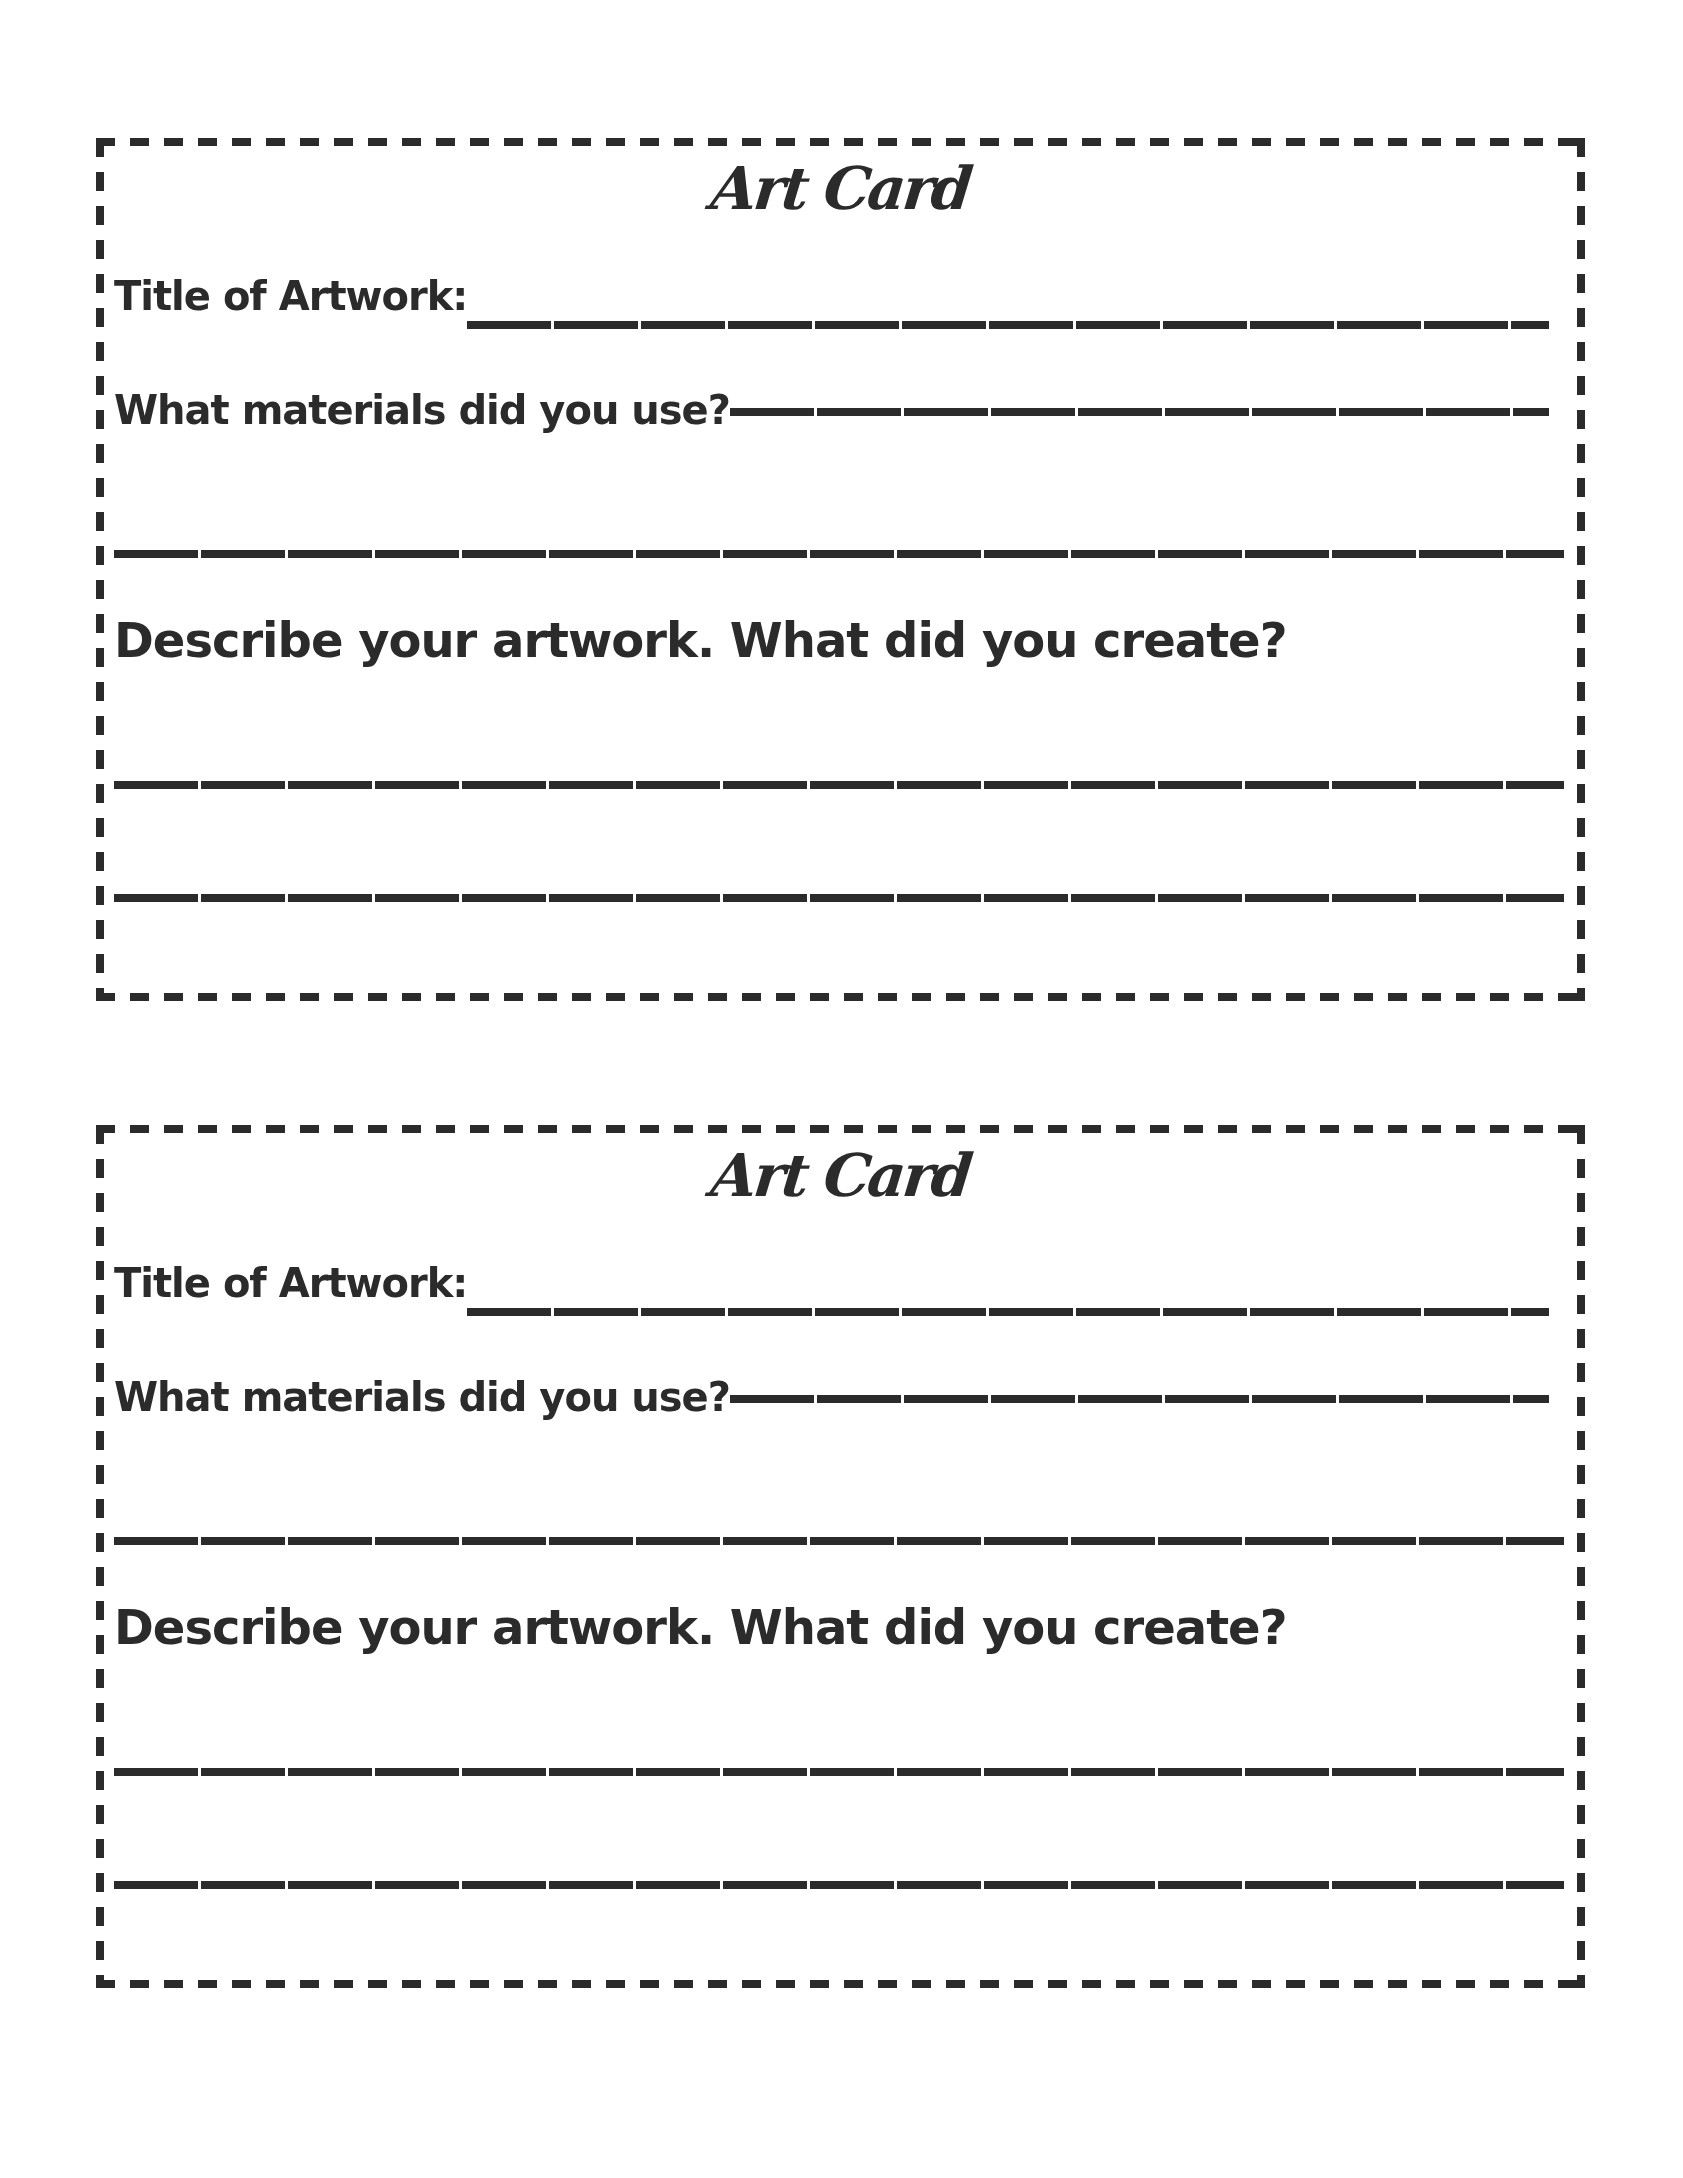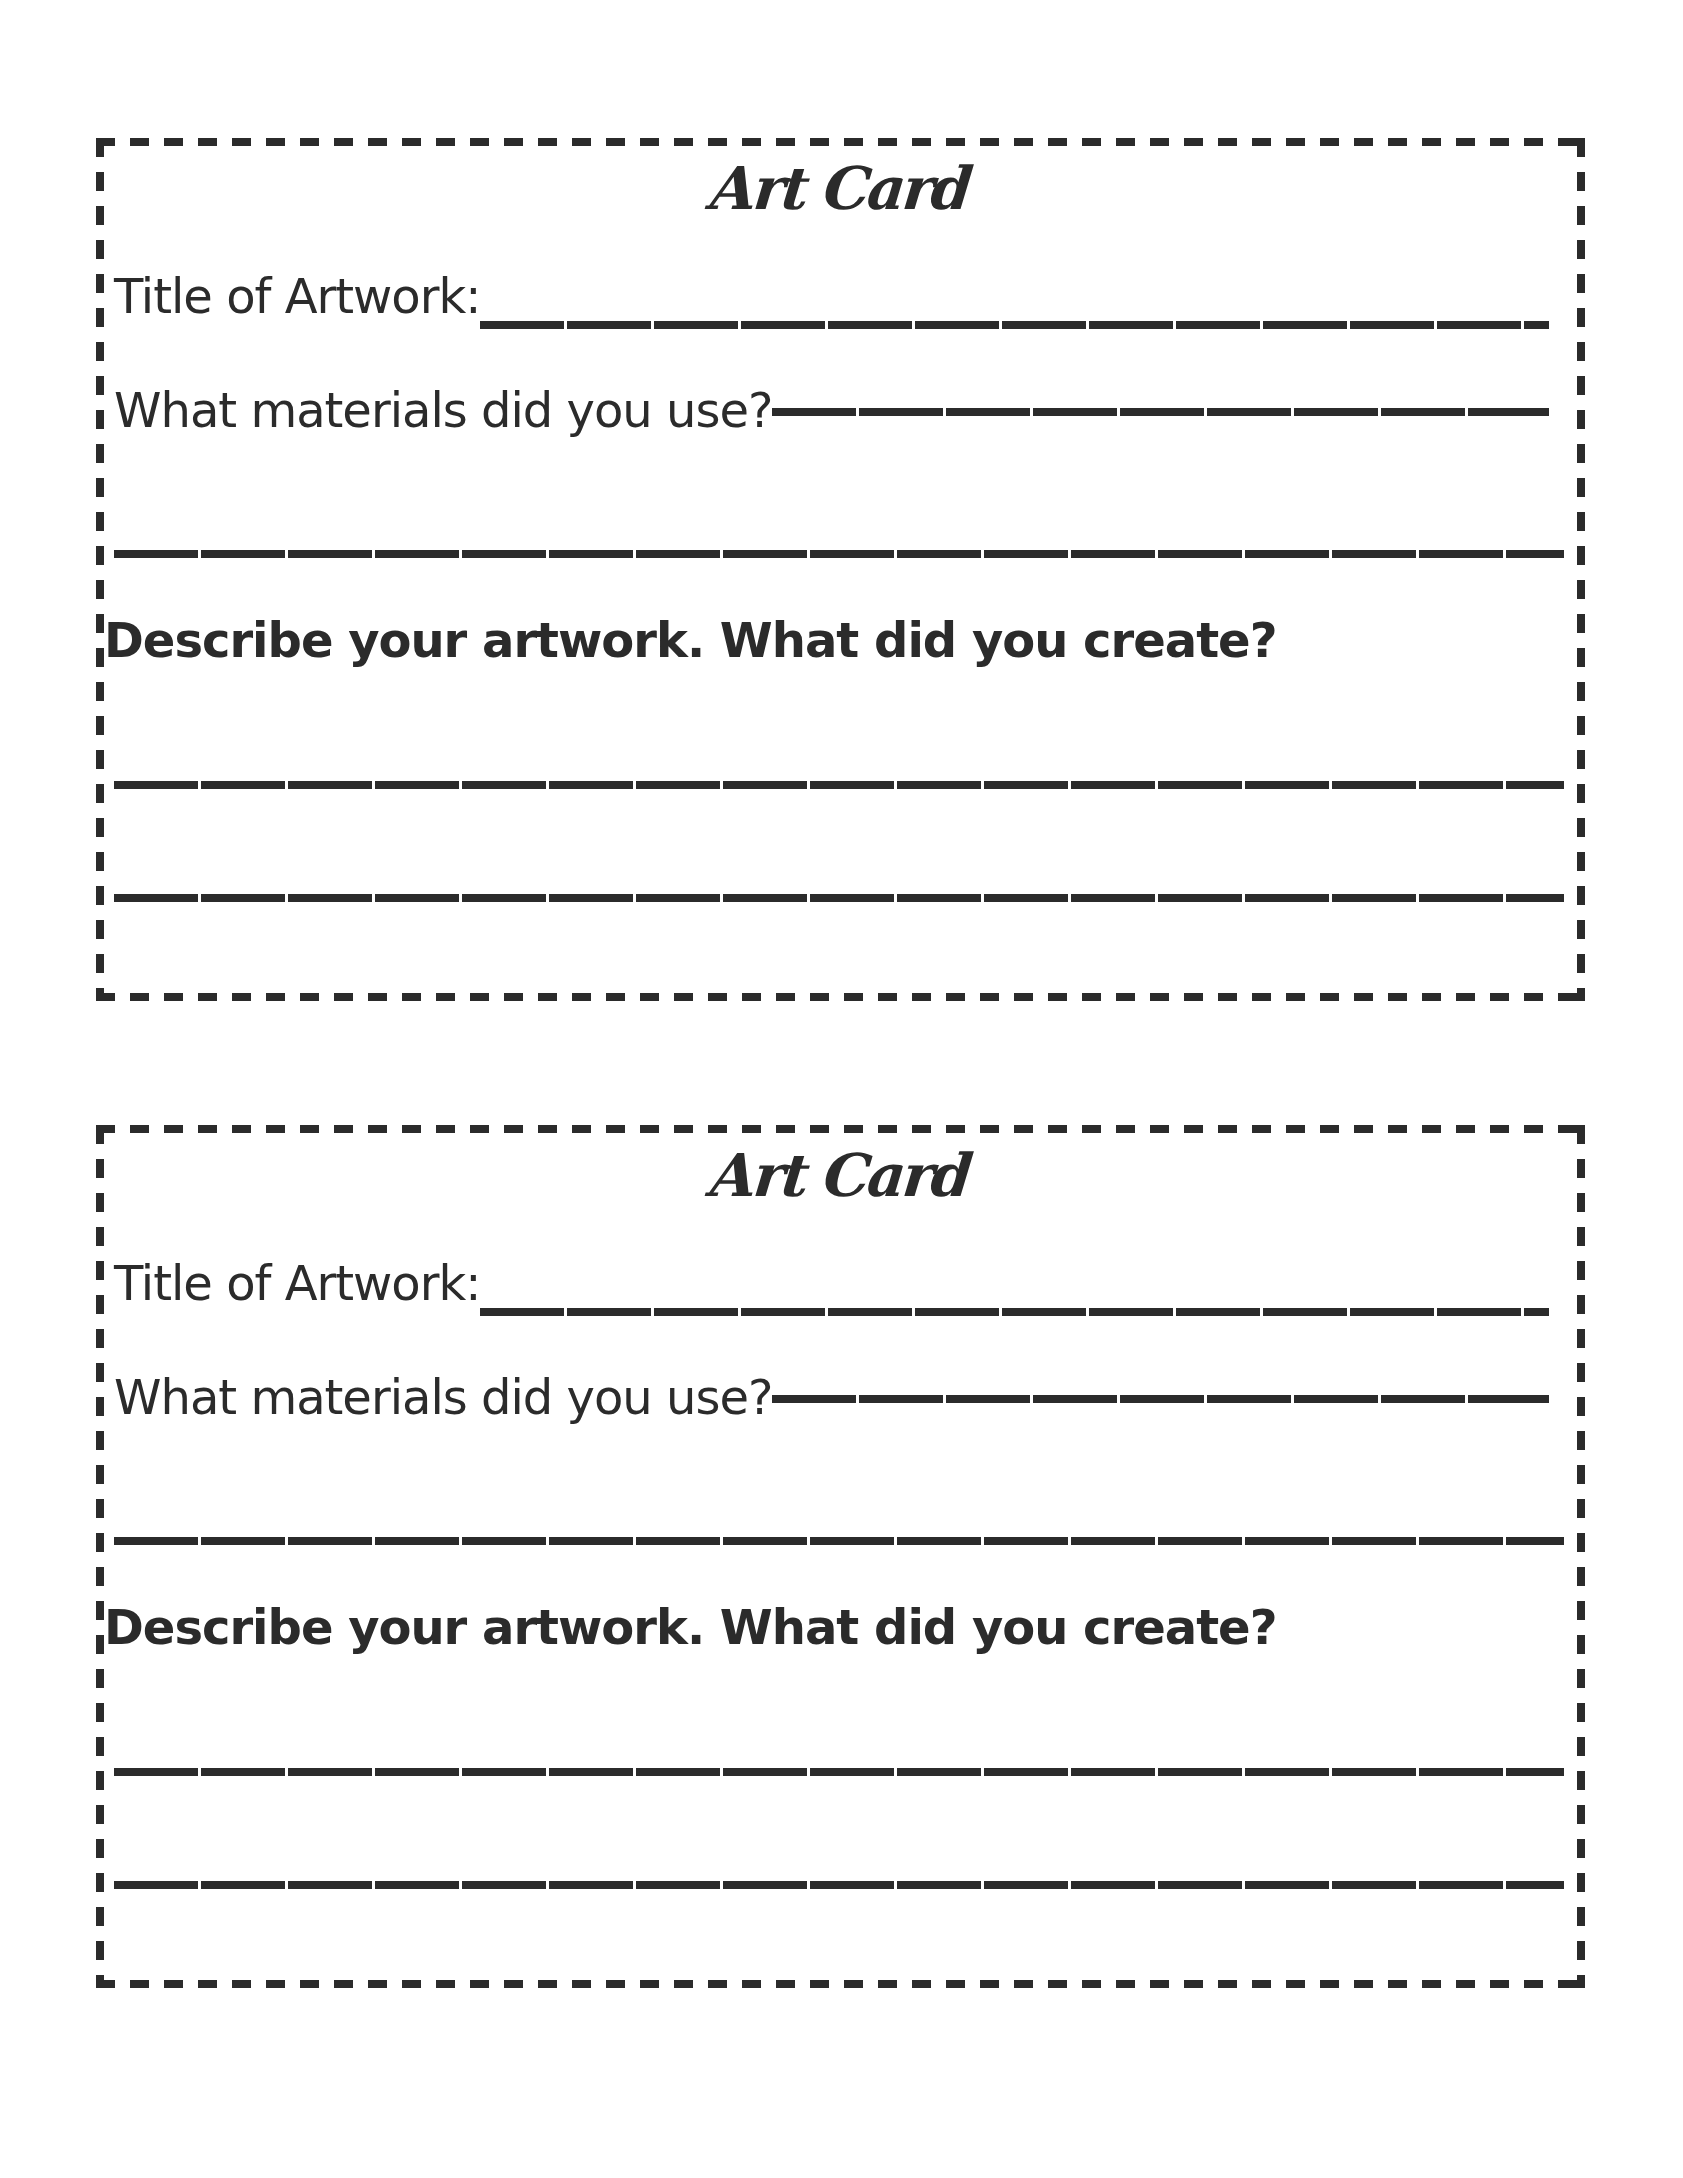--- a/index.html
+++ b/index.html
@@ -57,22 +57,22 @@
     right: 36px;
     height: 59px;
     display: flex;
     align-items: flex-end;
     white-space: nowrap;
   }
   .field-row.row-title     { top: 129px; }
   .field-row.row-materials { top: 243px; align-items: center; }
 
   .label {
-    font-weight: normal;
-    font-size: 48px;
+    font-weight: bold;
+    font-size: 40px;
     line-height: 59px;
     letter-spacing: -1px;
   }
 
   
   .fill-line {
     flex: 1 1 auto;
     height: 8px;
     margin-bottom: -3px;
     background-image: repeating-linear-gradient(to right, #2b2b2b 0 84px, #ffffff 84px 87px);
@@ -86,21 +86,21 @@
     height: 8px;
     background-image: repeating-linear-gradient(to right, #2b2b2b 0 84px, #ffffff 84px 87px);
   }
   .writing-line.cont  { top: 412px; }
   .writing-line.ans1  { top: 643px; }
   .writing-line.ans2  { top: 756px; }
 
   .prompt {
     position: absolute;
     top: 473px;
-    left: 8px;
+    left: 18px;
     right: 36px;
     font-weight: bold;
     font-size: 48px;
     line-height: 59px;
     letter-spacing: -1px;
     white-space: nowrap;
   }
 </style>
 </head>
 <body>

